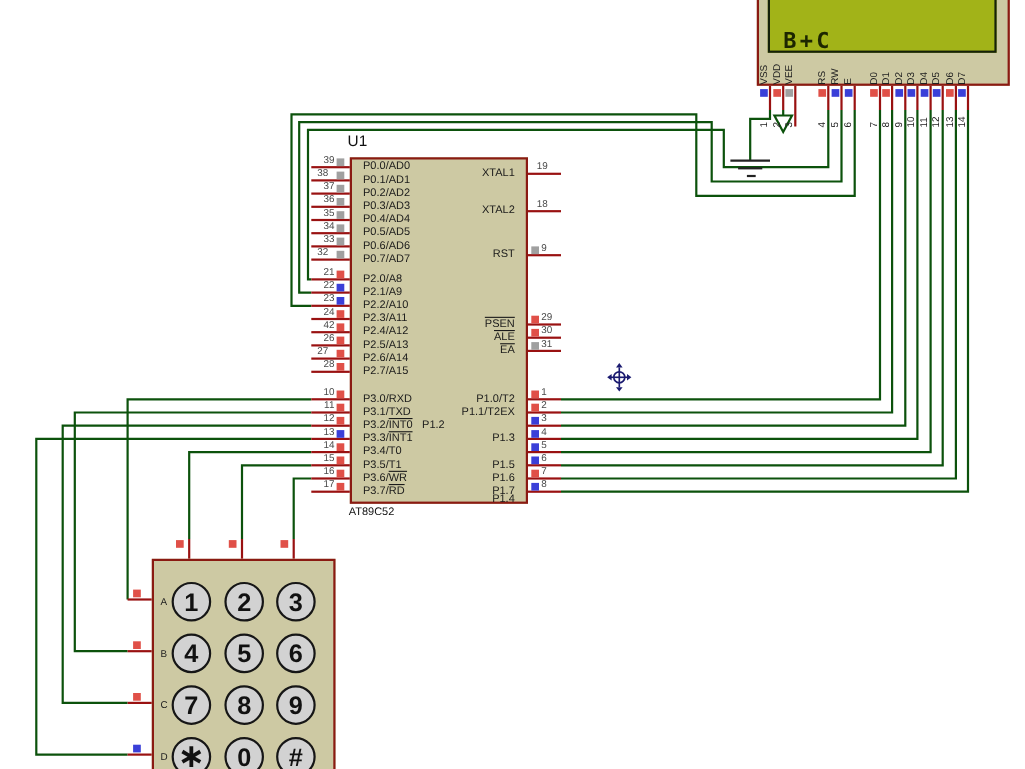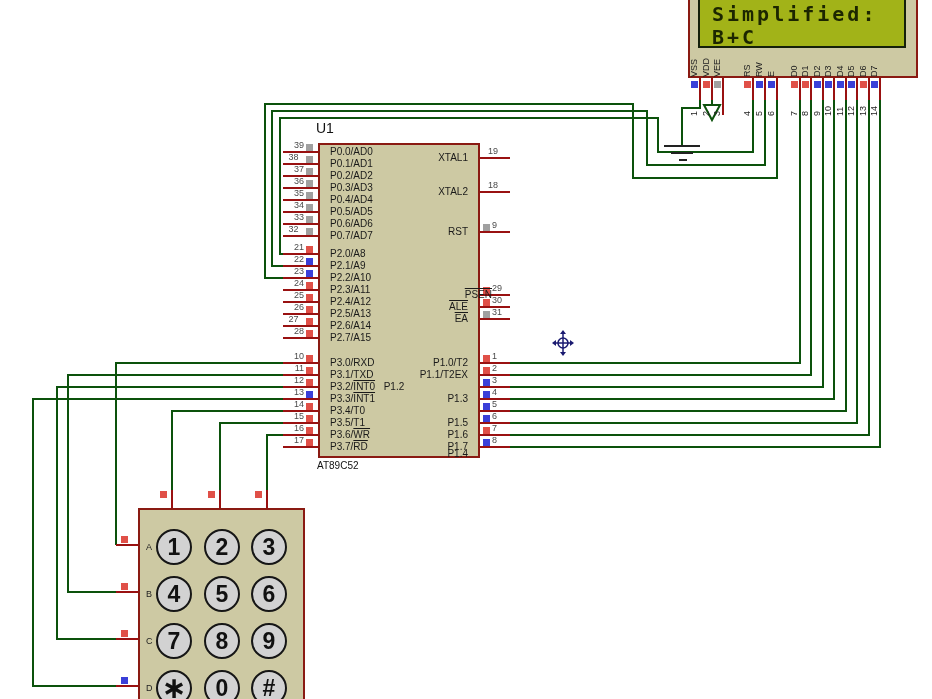--- a/index.html
+++ b/index.html
@@ -77,21 +77,20 @@
       <line x1="554" y1="343" x2="572" y2="343"></line>
       <polygon points="560,334 566,334 563,330" fill="#1A1A70" stroke="none"></polygon>
       <polygon points="560,352 566,352 563,356" fill="#1A1A70" stroke="none"></polygon>
       <polygon points="556,340 556,346 552,343" fill="#1A1A70" stroke="none"></polygon>
       <polygon points="570,340 570,346 574,343" fill="#1A1A70" stroke="none"></polygon>
     </g>
   </svg>
 
   <div class="body-box" style="left:688px;top:-10px;width:230px;height:88px;"></div>
   <div id="lcd-screen">
-    <div class="lcd-line" style="top:4px;">Simplified:</div>
     <div class="lcd-line" style="top:27px;">B+C</div>
   </div>
   <div id="lcd-pins">
       <div class="vtext" style="left: 689px; top: 49px; width: 12px; height: 28px;">VSS</div>
       <div style="position: absolute; left: 699px; top: 78px; width: 2px; height: 22px; background: rgb(153, 17, 17);"></div>
       <div class="sq" style="left: 691px; top: 81px; background: rgb(58, 63, 216);"></div>
       <div class="vtext" style="left: 689px; top: 86px; width: 12px; height: 30px;">1</div>
       <div class="vtext" style="left: 701px; top: 49px; width: 12px; height: 28px;">VDD</div>
       <div style="position: absolute; left: 711px; top: 78px; width: 2px; height: 22px; background: rgb(153, 17, 17);"></div>
       <div class="sq" style="left: 703px; top: 81px; background: rgb(224, 80, 72);"></div>
@@ -192,21 +191,21 @@
       <div class="pinlabel" style="left: 330px; top: 260px;"><span>P2.1/A9</span></div>
       <div class="pinline" style="left: 283px; top: 277px; width: 35px;"></div>
       <div class="pinnum" style="left: 283px; top: 267px; width: 21px; text-align: right;">23</div>
       <div class="sq" style="left: 306px; top: 270px; background: rgb(58, 63, 216);"></div>
       <div class="pinlabel" style="left: 330px; top: 272px;"><span>P2.2/A10</span></div>
       <div class="pinline" style="left: 283px; top: 289px; width: 35px;"></div>
       <div class="pinnum" style="left: 283px; top: 279px; width: 21px; text-align: right;">24</div>
       <div class="sq" style="left: 306px; top: 282px; background: rgb(224, 80, 72);"></div>
       <div class="pinlabel" style="left: 330px; top: 284px;"><span>P2.3/A11</span></div>
       <div class="pinline" style="left: 283px; top: 301px; width: 35px;"></div>
-      <div class="pinnum" style="left: 283px; top: 291px; width: 21px; text-align: right;">25</div>
+      <div class="pinnum" style="left: 283px; top: 291px; width: 21px; text-align: right;">42</div>
       <div class="sq" style="left: 306px; top: 294px; background: rgb(224, 80, 72);"></div>
       <div class="pinlabel" style="left: 330px; top: 296px;"><span>P2.4/A12</span></div>
       <div class="pinline" style="left: 283px; top: 313px; width: 35px;"></div>
       <div class="pinnum" style="left: 283px; top: 303px; width: 21px; text-align: right;">26</div>
       <div class="sq" style="left: 306px; top: 306px; background: rgb(224, 80, 72);"></div>
       <div class="pinlabel" style="left: 330px; top: 308px;"><span>P2.5/A13</span></div>
       <div class="pinline" style="left: 283px; top: 325px; width: 35px;"></div>
       <div class="pinnum" style="left: 283px; top: 315px; width: 21px; text-align: center;">27</div>
       <div class="sq" style="left: 306px; top: 318px; background: rgb(224, 80, 72);"></div>
       <div class="pinlabel" style="left: 330px; top: 320px;"><span>P2.6/A14</span></div>
@@ -252,21 +251,21 @@
       <div class="pinline" style="left: 480px; top: 191px; width: 30px;"></div>
       <div class="pinnum" style="left: 488px; top: 181px;">18</div>
       <div class="pinlabel" style="left: 320px; top: 186px; width: 148px; text-align: right;"><span>XTAL2</span></div>
       <div class="pinline" style="left: 480px; top: 231px; width: 30px;"></div>
       <div class="sq" style="left: 483px; top: 224px; background: rgb(160, 160, 160);"></div>
       <div class="pinnum" style="left: 492px; top: 221px;">9</div>
       <div class="pinlabel" style="left: 320px; top: 226px; width: 148px; text-align: right;"><span>RST</span></div>
       <div class="pinline" style="left: 480px; top: 294px; width: 30px;"></div>
       <div class="sq" style="left: 483px; top: 287px; background: rgb(224, 80, 72);"></div>
       <div class="pinnum" style="left: 492px; top: 284px;">29</div>
-      <div class="pinlabel" style="left: 320px; top: 289px; width: 148px; text-align: right; padding-left: 24px;"><span class="bar">PSEN</span></div>
+      <div class="pinlabel" style="left: 320px; top: 289px; width: 148px; text-align: right;"><span class="bar">PSEN</span></div>
       <div class="pinline" style="left: 480px; top: 306px; width: 30px;"></div>
       <div class="sq" style="left: 483px; top: 299px; background: rgb(224, 80, 72);"></div>
       <div class="pinnum" style="left: 492px; top: 296px;">30</div>
       <div class="pinlabel" style="left: 320px; top: 301px; width: 148px; text-align: right;"><span class="bar">ALE</span></div>
       <div class="pinline" style="left: 480px; top: 318px; width: 30px;"></div>
       <div class="sq" style="left: 483px; top: 311px; background: rgb(160, 160, 160);"></div>
       <div class="pinnum" style="left: 492px; top: 308px;">31</div>
       <div class="pinlabel" style="left: 320px; top: 313px; width: 148px; text-align: right;"><span class="bar">EA</span></div>
       <div class="pinline" style="left: 480px; top: 362px; width: 30px;"></div>
       <div class="sq" style="left: 483px; top: 355px; background: rgb(224, 80, 72);"></div>

